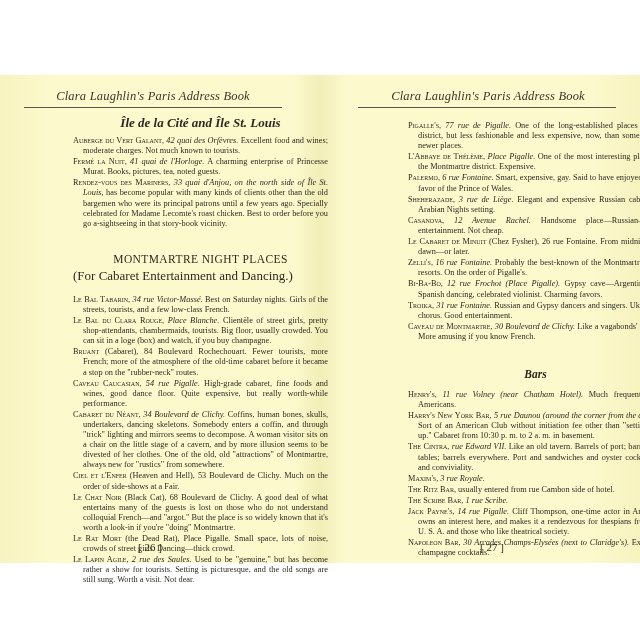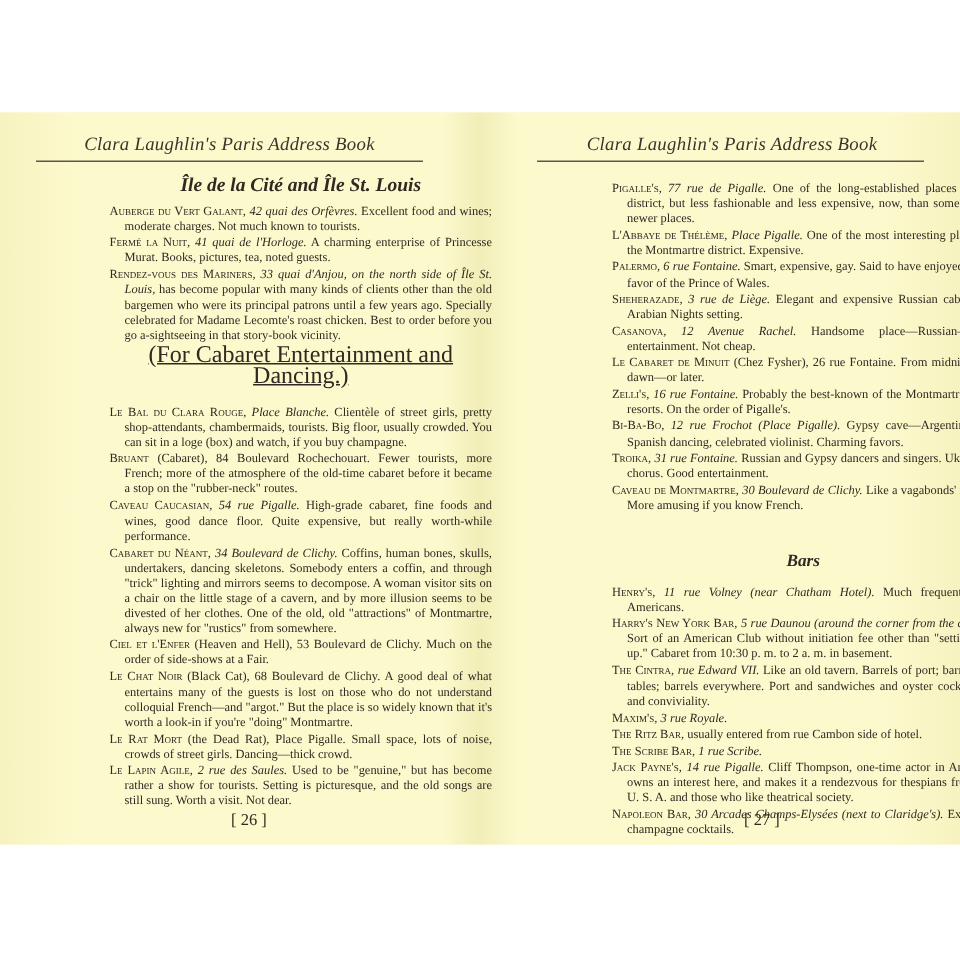--- a/index.html
+++ b/index.html
@@ -5,38 +5,38 @@
     html, body { margin: 0; padding: 0; }
     body {
       width: 640px; height: 640px; background: #ffffff; position: relative; overflow: hidden;
       font-family: "Liberation Serif", "DejaVu Serif", serif; color: #2e2a22;
     }
     .spread {
       position: absolute; left: 0; top: 75px; width: 640px; height: 488px;
       background: #fbf8c9;
       background-image: linear-gradient(90deg, #f7f3c0 0%, #fcf9cd 8%, #fcf9cd 46%, #f1eeb8 50%, #fcf9cd 54%, #fcf9cd 92%, #f7f3c0 100%);
     }
-    .page { position: absolute; top: 0; height: 488px; padding-left: 32px; }
+    .page { position: absolute; top: 0; height: 488px; }
     .page.left { left: 0; width: 320px; }
     .page.right { left: 320px; width: 320px; }
     .running-head {
       position: absolute; top: 14px; font-style: italic; font-size: 12.5px; text-align: center;
       letter-spacing: 0.2px; color: #3a352b;
     }
     .page.left .running-head { left: 24px; width: 258px; }
     .page.right .running-head { left: 40px; width: 256px; }
     .rule { position: absolute; top: 32px; height: 1px; background: #5b574d; }
     .page.left .rule { left: 24px; width: 258px; }
     .page.right .rule { left: 38px; width: 258px; }
     .content { position: absolute; top: 40px; font-size: 8.3px; line-height: 10.1px; margin-left: 48px; }
     .page.left .content { left: 25px; width: 255px; }
     .page.right .content { left: 40px; width: 255px; }
     .section-title { text-align: center; font-weight: bold; font-style: italic; font-size: 13px; margin: 0 0 5px 0; line-height: 16px; }
     .section-title.plain { font-weight: normal; font-style: normal; font-size: 11.5px; letter-spacing: 0.4px; margin-top: 22px; margin-bottom: 2px; }
-    .section-sub { text-align: center; font-size: 16px; margin: 0 0 12px 0; line-height: 14px; text-decoration: underline; }
+    .section-sub { text-align: left; font-size: 13px; margin: 0 0 12px 0; line-height: 14px; }
     .section-title.bars { margin-top: 24px; margin-bottom: 8px; font-size: 11.5px; }
     .entry { text-indent: -10px; padding-left: 10px; text-align: justify; margin: 0 0 1px 0; }
     .entry .name { font-variant: small-caps; }
     .entry .addr { font-style: italic; }
     .folio { position: absolute; top: 466px; font-size: 11px; width: 100%; text-align: center; }
     .page.left .folio { left: -10px; }
     .page.right .folio { left: 12px; }
   </style>
 </head>
 <body>
@@ -47,22 +47,24 @@
     <div class="running-head">Clara Laughlin's Paris Address Book</div>
     <div class="rule"></div>
     <div class="content">
       <div class="section-title">Île de la Cité and Île St. Louis</div>
       <div>
         <p class="entry"><span class="name">Auberge du Vert Galant,</span><span class="addr"> 42 quai des Orfèvres.</span><span> Excellent food and wines; moderate charges. Not much known to tourists.</span></p>
         <p class="entry"><span class="name">Fermé la Nuit,</span><span class="addr"> 41 quai de l'Horloge.</span><span> A charming enterprise of Princesse Murat. Books, pictures, tea, noted guests.</span></p>
         <p class="entry"><span class="name">Rendez-vous des Mariners,</span><span class="addr"> 33 quai d'Anjou, on the north side of Île St. Louis,</span><span> has become popular with many kinds of clients other than the old bargemen who were its principal patrons until a few years ago. Specially celebrated for Madame Lecomte's roast chicken. Best to order before you go a-sightseeing in that story-book vicinity.</span></p>
       </div>
 
+      <div class="section-title plain">MONTMARTRE NIGHT PLACES</div>
       <div class="section-sub">(For Cabaret Entertainment and Dancing.)</div>
       <div>
+        <p class="entry"><span class="name">Le Bal Tabarin,</span><span class="addr"> 34 rue Victor-Massé.</span><span> Best on Saturday nights. Girls of the streets, tourists, and a few low-class French.</span></p>
         <p class="entry"><span class="name">Le Bal du Clara Rouge,</span><span class="addr"> Place Blanche.</span><span> Clientèle of street girls, pretty shop-attendants, chambermaids, tourists. Big floor, usually crowded. You can sit in a loge (box) and watch, if you buy champagne.</span></p>
         <p class="entry"><span class="name">Bruant</span><span class="addr"></span><span> (Cabaret), 84 Boulevard Rochechouart. Fewer tourists, more French; more of the atmosphere of the old-time cabaret before it became a stop on the "rubber-neck" routes.</span></p>
         <p class="entry"><span class="name">Caveau Caucasian,</span><span class="addr"> 54 rue Pigalle.</span><span> High-grade cabaret, fine foods and wines, good dance floor. Quite expensive, but really worth-while performance.</span></p>
         <p class="entry"><span class="name">Cabaret du Néant,</span><span class="addr"> 34 Boulevard de Clichy.</span><span> Coffins, human bones, skulls, undertakers, dancing skeletons. Somebody enters a coffin, and through "trick" lighting and mirrors seems to decompose. A woman visitor sits on a chair on the little stage of a cavern, and by more illusion seems to be divested of her clothes. One of the old, old "attractions" of Montmartre, always new for "rustics" from somewhere.</span></p>
         <p class="entry"><span class="name">Ciel et l'Enfer</span><span class="addr"></span><span> (Heaven and Hell), 53 Boulevard de Clichy. Much on the order of side-shows at a Fair.</span></p>
         <p class="entry"><span class="name">Le Chat Noir</span><span class="addr"></span><span> (Black Cat), 68 Boulevard de Clichy. A good deal of what entertains many of the guests is lost on those who do not understand colloquial French—and "argot." But the place is so widely known that it's worth a look-in if you're "doing" Montmartre.</span></p>
         <p class="entry"><span class="name">Le Rat Mort</span><span class="addr"></span><span> (the Dead Rat), Place Pigalle. Small space, lots of noise, crowds of street girls. Dancing—thick crowd.</span></p>
         <p class="entry"><span class="name">Le Lapin Agile,</span><span class="addr"> 2 rue des Saules.</span><span> Used to be "genuine," but has become rather a show for tourists. Setting is picturesque, and the old songs are still sung. Worth a visit. Not dear.</span></p>
       </div>
     </div>

